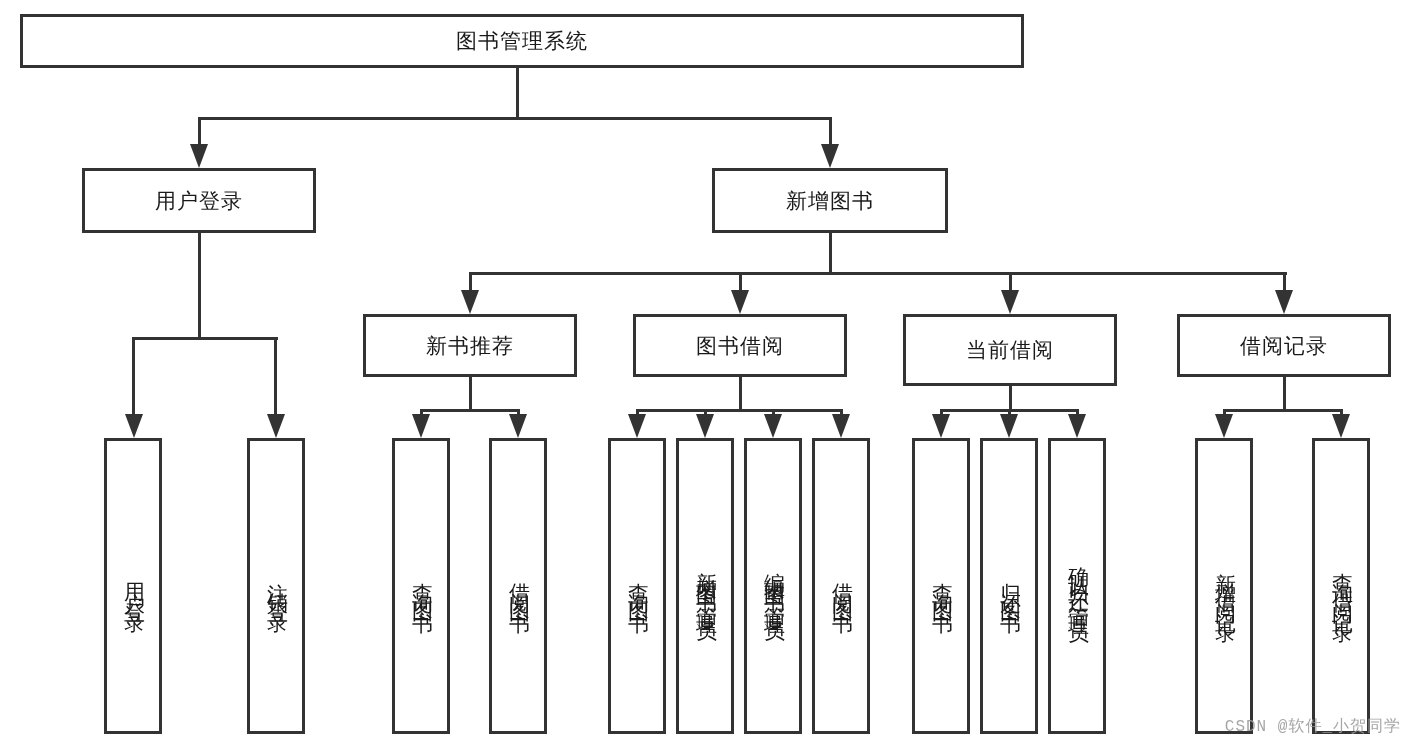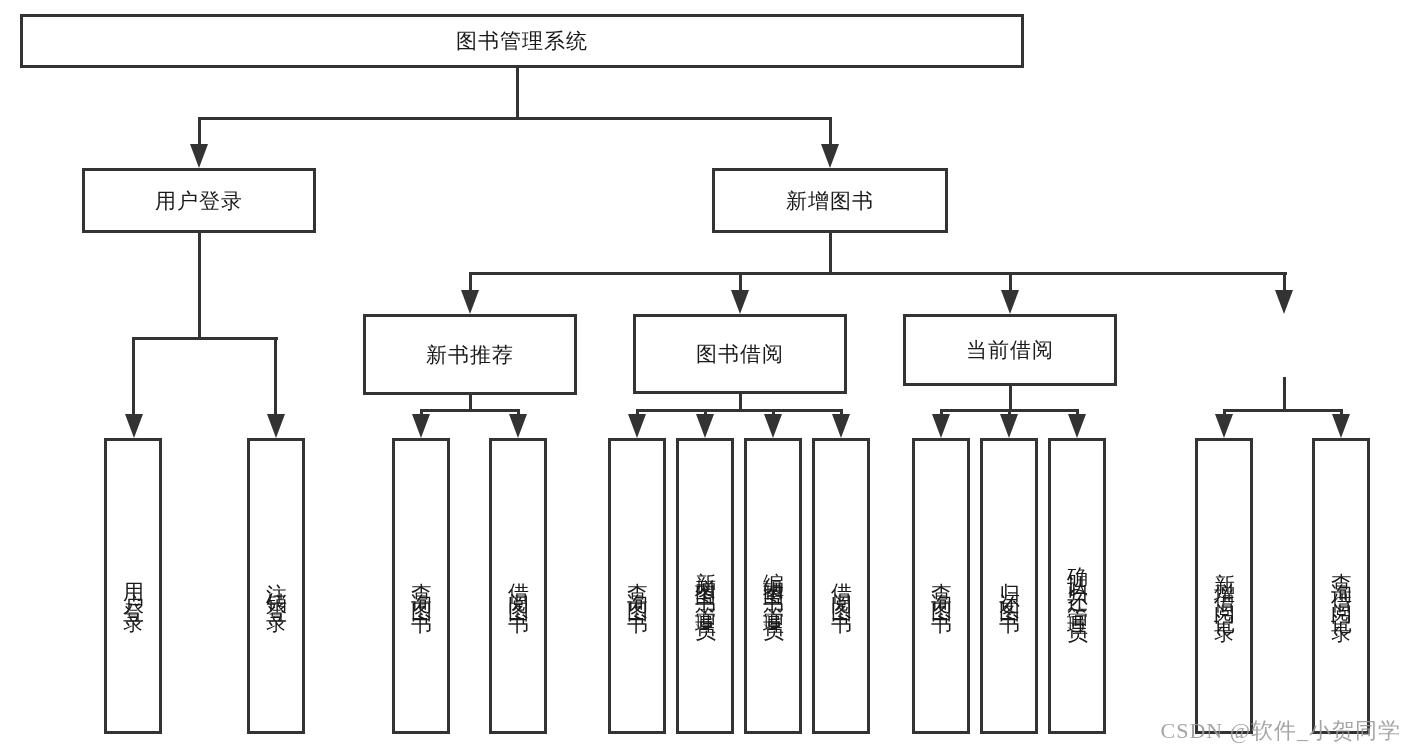--- a/index.html
+++ b/index.html
@@ -1,20 +1,20 @@
 <!DOCTYPE html>
 <html><head>
 <meta charset="utf-8">
 <style>
   html,body{margin:0;padding:0;background:#ffffff;}
   #canvas{
     position:relative;
     width:1405px;height:747px;
     background:#ffffff;
-    font-family:Liberation Serif, serif;
+    font-family:Liberation Mono, monospace;
     overflow:hidden;
     border-radius:10px;
   }
   .box{
     position:absolute;
     background:#ffffff;
     border:3px solid #333333;
     box-sizing:border-box;
     display:flex;
     align-items:center;
@@ -47,21 +47,21 @@
     width:0;height:0;
     border-left:9px solid transparent;
     border-right:9px solid transparent;
     border-top:24px solid #333333;
     z-index:2;
   }
   .watermark{
     position:absolute;
     right:4px;
     top:716px;
-    font-size:22px;
+    font-size:16px;
     color:rgba(155,155,155,0.9);
     letter-spacing:1px;
     z-index:50;
     white-space:nowrap;
   }
 </style>
 </head>
 <body>
 
 <div id="canvas">
@@ -95,28 +95,31 @@
   <i class="ln" style="left:469px;top:272px;width:818px;height:3px;"></i>
   <i class="ln" style="left:469px;top:272px;width:3px;height:20px;"></i>
   <i class="ah" style="left:461px;top:290px;"></i>
   <i class="ln" style="left:739px;top:272px;width:3px;height:20px;"></i>
   <i class="ah" style="left:731px;top:290px;"></i>
   <i class="ln" style="left:1009px;top:272px;width:3px;height:20px;"></i>
   <i class="ah" style="left:1001px;top:290px;"></i>
   <i class="ln" style="left:1283px;top:272px;width:3px;height:20px;"></i>
   <i class="ah" style="left:1275px;top:290px;"></i>
 
-  <div class="box" style="left:363px;top:314px;width:214px;height:81px;">
+  <div class="box" style="left:363px;top:314px;width:214px;height:63px;">
     <span class="hlabel">新书推荐</span>
   </div>
-  <div class="box" style="left:633px;top:314px;width:214px;height:80px;">
+  <div class="box" style="left:633px;top:314px;width:214px;height:63px;">
     <span class="hlabel">图书借阅</span>
   </div>
   <div class="box" style="left:903px;top:314px;width:214px;height:72px;">
     <span class="hlabel">当前借阅</span>
+  </div>
+  <div class="box" style="left:1177px;top:314px;width:214px;height:63px;">
+    <span class="hlabel">借阅记录</span>
   </div>
 
   <i class="ln" style="left:469px;top:377px;width:3px;height:33px;"></i>
   <i class="ln" style="left:420px;top:409px;width:99px;height:3px;"></i>
   <i class="ln" style="left:420px;top:409px;width:3px;height:8px;"></i>
   <i class="ah" style="left:412px;top:414px;"></i>
   <i class="ln" style="left:517px;top:409px;width:3px;height:8px;"></i>
   <i class="ah" style="left:509px;top:414px;"></i>
 
   <i class="ln" style="left:739px;top:377px;width:3px;height:33px;"></i>

